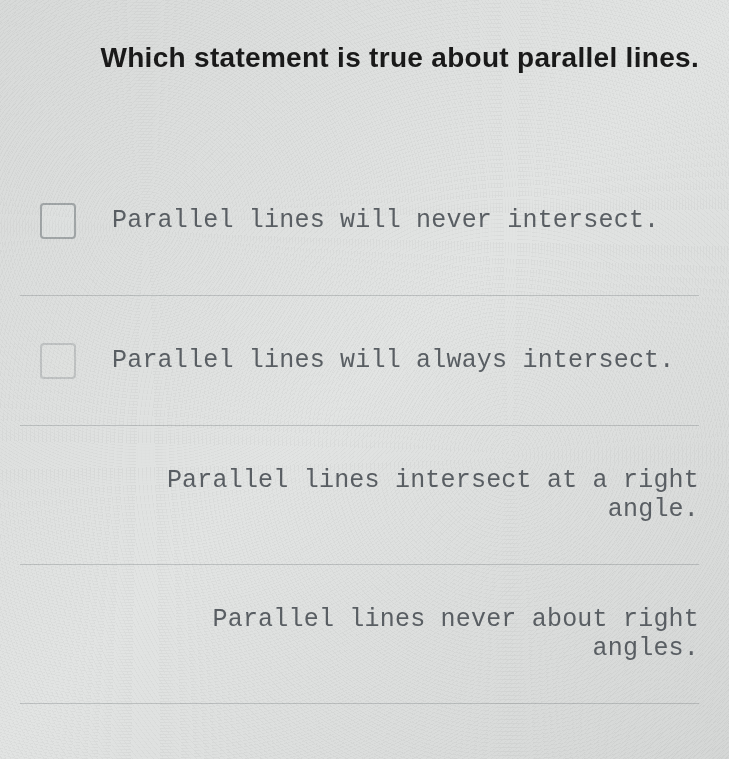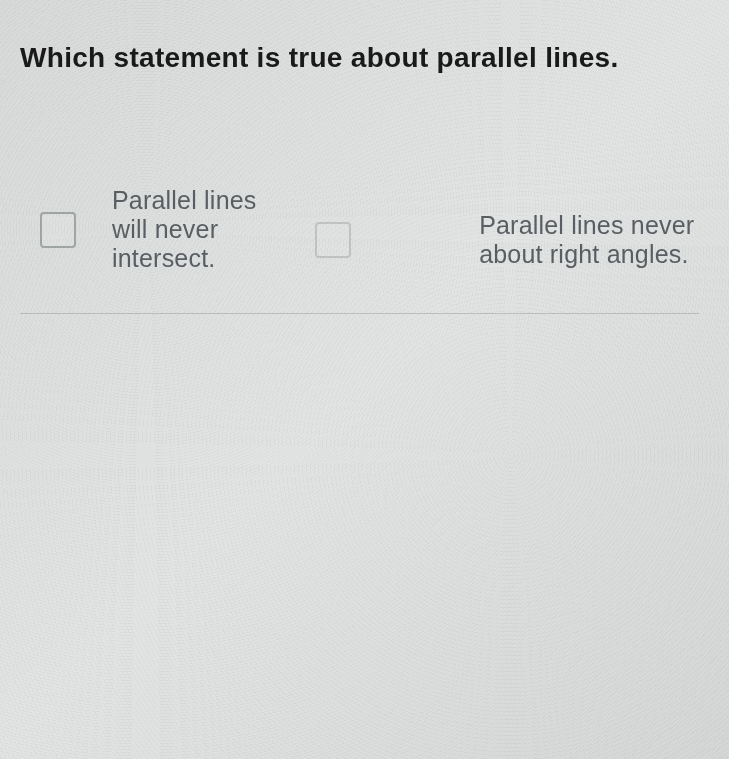--- a/index.html
+++ b/index.html
@@ -1,39 +1,41 @@
 <!DOCTYPE html>
 <html><head>
   <meta charset="utf-8">
   <style>
     * {
       margin: 0;
       padding: 0;
       box-sizing: border-box;
+      text-align: right;
     }
     body {
       width: 729px;
       height: 759px;
       background: linear-gradient(135deg, #d8dad9 0%, #e2e4e3 50%, #d5d7d6 100%);
       font-family: -apple-system, BlinkMacSystemFont, "Segoe UI", Helvetica, Arial, sans-serif;
       padding: 40px 30px 30px 20px;
       position: relative;
       overflow: hidden;
     }
     .question-text {
       font-size: 28px;
       font-weight: 700;
       color: #1a1a1a;
       margin-bottom: 90px;
       letter-spacing: 0.3px;
       line-height: 1.3;
     }
     .options-container {
       display: flex;
-      flex-direction: row;
+      flex-direction: column;
+      font-family: Liberation Mono, monospace;
     }
     .option-row {
       display: flex;
       align-items: center;
       padding: 40px 0 40px 20px;
       border-bottom: 1px solid rgba(120, 125, 130, 0.35);
       min-height: 130px;
     }
     .option-row:first-child {
       padding-top: 20px;
@@ -78,21 +80,26 @@
 
 <div class="options-container">
 
   <div class="option-row">
     <div class="checkbox"></div>
     <div class="option-text">Parallel lines will never intersect.</div>
   </div>
 
   <div class="option-row">
     <div class="checkbox faded"></div>
+    <div class="option-text">Parallel lines will always intersect.</div>
   </div>
 
+  <div class="option-row">
+    <div class="checkbox hidden"></div>
+    <div class="option-text">Parallel lines  intersect at a right angle.</div>
+  </div>
 
   <div class="option-row">
     <div class="checkbox hidden"></div>
     <div class="option-text">Parallel lines never about right angles.</div>
   </div>
 
 </div>
 
 </body></html>

